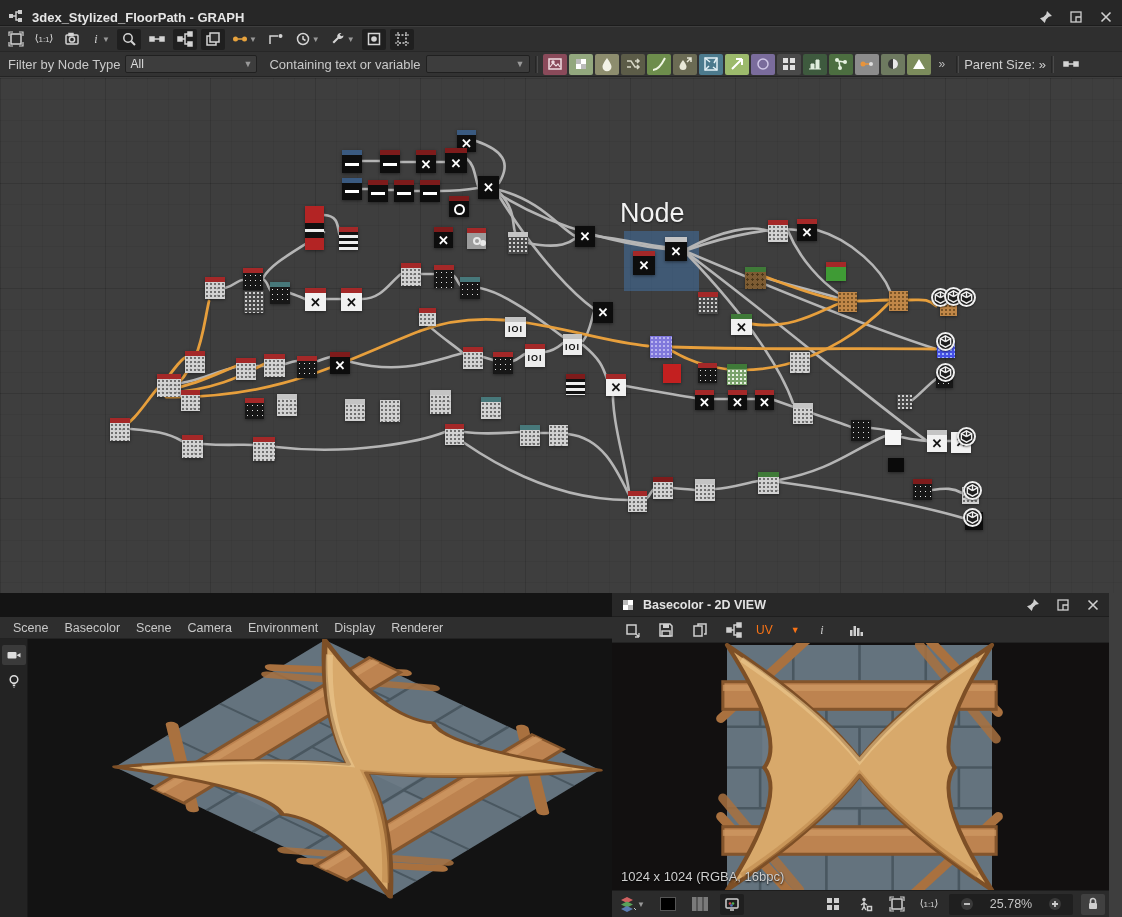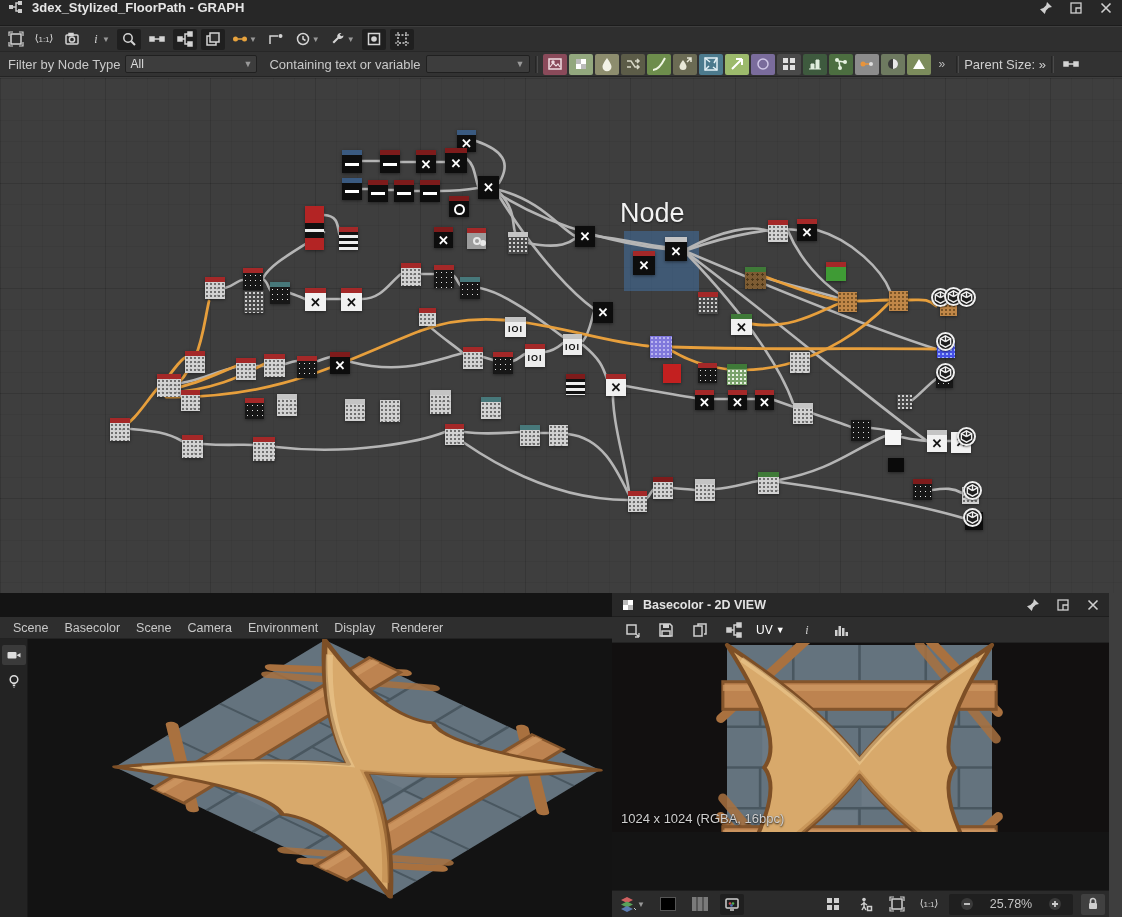--- a/index.html
+++ b/index.html
@@ -2,21 +2,21 @@
 <html><head>
 <meta charset="utf-8">
 <style>
 *{margin:0;padding:0;box-sizing:border-box}
 body{background:#1a1a1a}
 #app{position:relative;width:1122px;height:917px;background:#3e3e3e;overflow:hidden;
  font-family:"Liberation Sans",sans-serif;color:#ccc;-webkit-user-select:none}
 svg{display:block}
 
 .titlebar{position:absolute;left:0;top:0;width:1122px;height:26px;background:#272727;
- border-bottom:1px solid #1c1c1c;display:flex;align-items:flex-start;padding:0 8px;gap:8px}
+ border-bottom:1px solid #1c1c1c;display:flex;align-items:flex-end;padding:0 8px;gap:8px}
 .titlebar .ttl{font-size:13px;font-weight:bold;color:#e6e6e6}
 .winbtns{margin-left:auto;display:flex;gap:14px;align-items:center}
 .winbtns .wb{width:16px;height:16px;display:flex;align-items:center;justify-content:center;color:#cfcfcf}
 
 .toolbar{position:absolute;left:0;top:27px;width:1122px;height:25px;background:#2f2f2f;
  display:flex;align-items:center;padding:0 4px;gap:4px;border-bottom:1px solid #272727}
 .tbi{height:21px;min-width:24px;display:flex;align-items:center;justify-content:center;border-radius:2px;color:#d4d4d4;padding:0 3px}
 .tbi.active{background:#1f1f1f}
 .tbi .chev{margin-left:1px}
 
@@ -74,22 +74,22 @@
 .phead{position:absolute;left:0;top:0;right:0;height:24px;background:#282828;display:flex;align-items:center;gap:7px;padding:0 8px;border-bottom:1px solid #1e1e1e}
 .phead .ttl{font-size:12.5px;font-weight:bold;color:#e2e2e2}
 .menubar{position:absolute;left:0;top:24px;right:0;height:22px;background:#2e2e2e;display:flex;align-items:center;gap:2px;padding:0 6px;border-bottom:1px solid #222}
 .menubar .mi{font-size:12.5px;color:#c8c8c8;padding:2px 7px;border-radius:2px}
 .view3d{position:absolute;left:0;top:46px;right:0;bottom:0;background:#131313;overflow:hidden}
 .side3d{position:absolute;left:0;top:46px;width:28px;bottom:0;background:#232323;border-right:1px solid #1a1a1a;display:flex;flex-direction:column;align-items:center;padding-top:6px;gap:6px}
 .side3d .sbtn{width:24px;height:20px;background:#3a3a3a;border-radius:2px;display:flex;align-items:center;justify-content:center;color:#ddd}
 .side3d .sbtn.flat{background:transparent}
 .tool2d{position:absolute;left:0;top:24px;right:0;height:26px;background:#2e2e2e;display:flex;align-items:center;gap:10px;padding:0 8px;border-bottom:1px solid #222}
 .tool2d .tbi{color:#cfcfcf}
-.uvlbl{font-size:12px;color:#ffffff;display:flex;align-items:center;gap:3px}
-.view2d{position:absolute;left:0;top:50px;right:0;height:189px;background:#121010;overflow:hidden}
+.uvlbl{font-size:12px;color:#f97316;display:flex;align-items:center;gap:18px}
+.view2d{position:absolute;left:0;top:50px;right:0;height:247px;background:#121010;overflow:hidden}
 .imginfo{position:absolute;left:9px;bottom:6px;font-size:13px;color:#cfcfcf;text-shadow:0 1px 2px #000}
 .status2d{position:absolute;left:0;bottom:0;right:0;height:27px;background:#2b2b2b;border-top:1px solid #1d1d1d;display:flex;align-items:center;padding:0 4px;gap:8px}
 .status2d .tbi{color:#cfcfcf}
 .swatch{width:16px;height:14px;background:#000;border:1px solid #555}
 .cols{width:16px;height:14px;background:repeating-linear-gradient(90deg,#7a7a7a 0 4px,#555 4px 6px)}
 .zoomgrp{height:21px;background:#1f1f1f;border-radius:2px;display:flex;align-items:center;gap:6px;padding:0 6px}
 .zoomgrp .pct{font-size:12.5px;color:#c4c4c4;width:52px;text-align:center}
 .lockbtn{width:24px;height:21px;background:#404040;border-radius:2px;display:flex;align-items:center;justify-content:center}
 .spacer{flex:1}
 </style>

